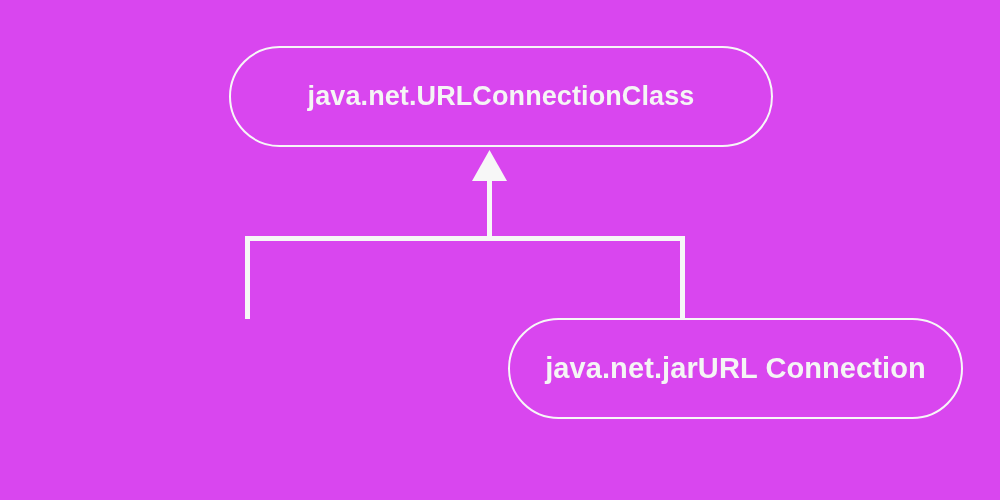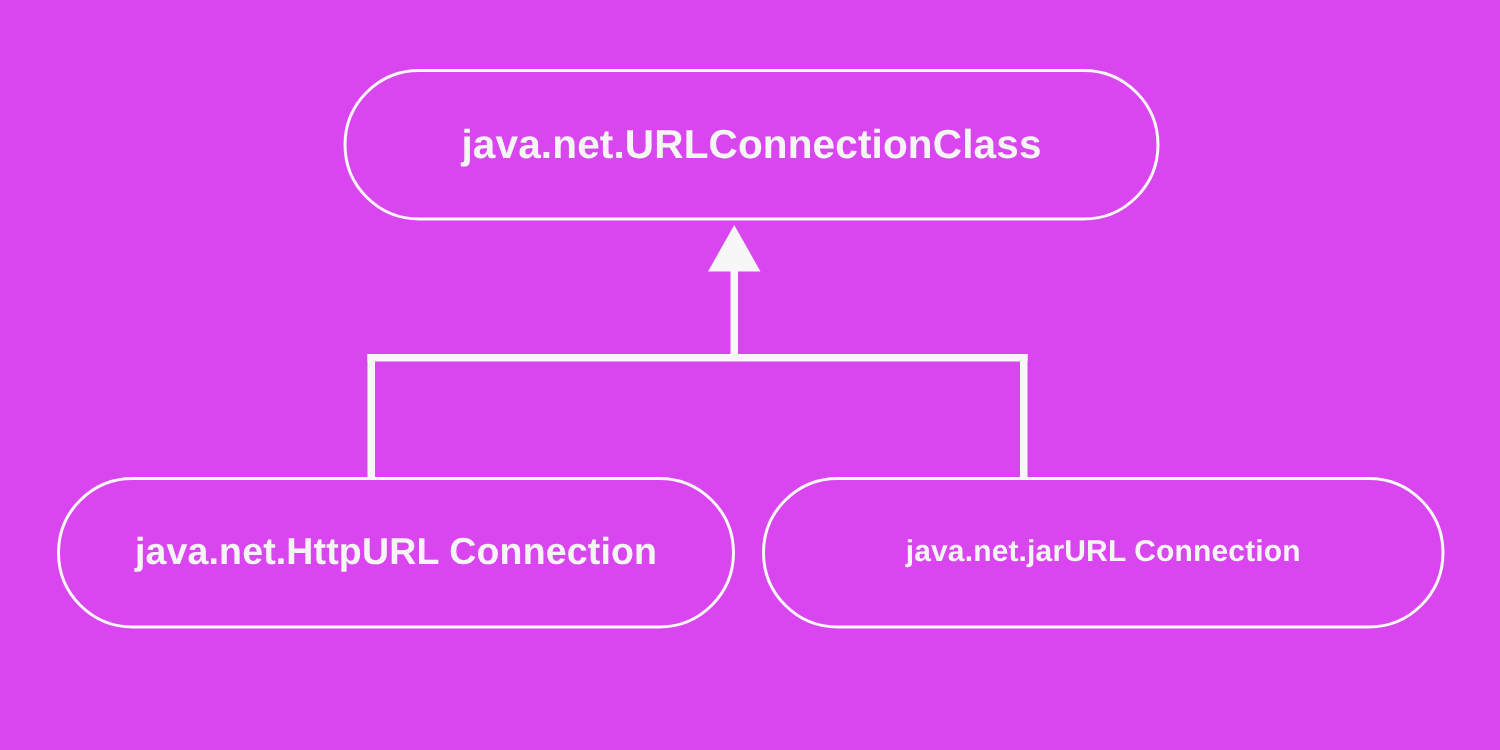--- a/index.html
+++ b/index.html
@@ -54,21 +54,21 @@
     width: 452px;
     height: 101px;
     font-size: 25px;
     font-weight: 700;
   }
   #node-jarurlconnection {
     left: 508px;
     top: 318px;
     width: 455px;
     height: 101px;
-    font-size: 20px;
+    font-size: 29px;
     font-weight: 700;
   }
   .node-label {
     display: block;
   }
 </style>
 </head>
 <body>
 
 <div id="diagram-canvas">
@@ -83,21 +83,18 @@
 
     <line x1="247.5" y1="236" x2="247.5" y2="319" stroke="#f7f7f7" stroke-width="5"></line>
 
     <line x1="682.5" y1="236" x2="682.5" y2="319" stroke="#f7f7f7" stroke-width="5"></line>
   </svg>
 
   <div class="node" id="node-urlconnection">
     <span class="node-label">java.net.URLConnectionClass</span>
   </div>
 
-  <div class="node" id="node-httpurlconnection">
-    <span class="node-label">java.net.HttpURL Connection</span>
-  </div>
 
   <div class="node" id="node-jarurlconnection">
     <span class="node-label">java.net.jarURL Connection</span>
   </div>
 
 </div>
 
 </body></html>

